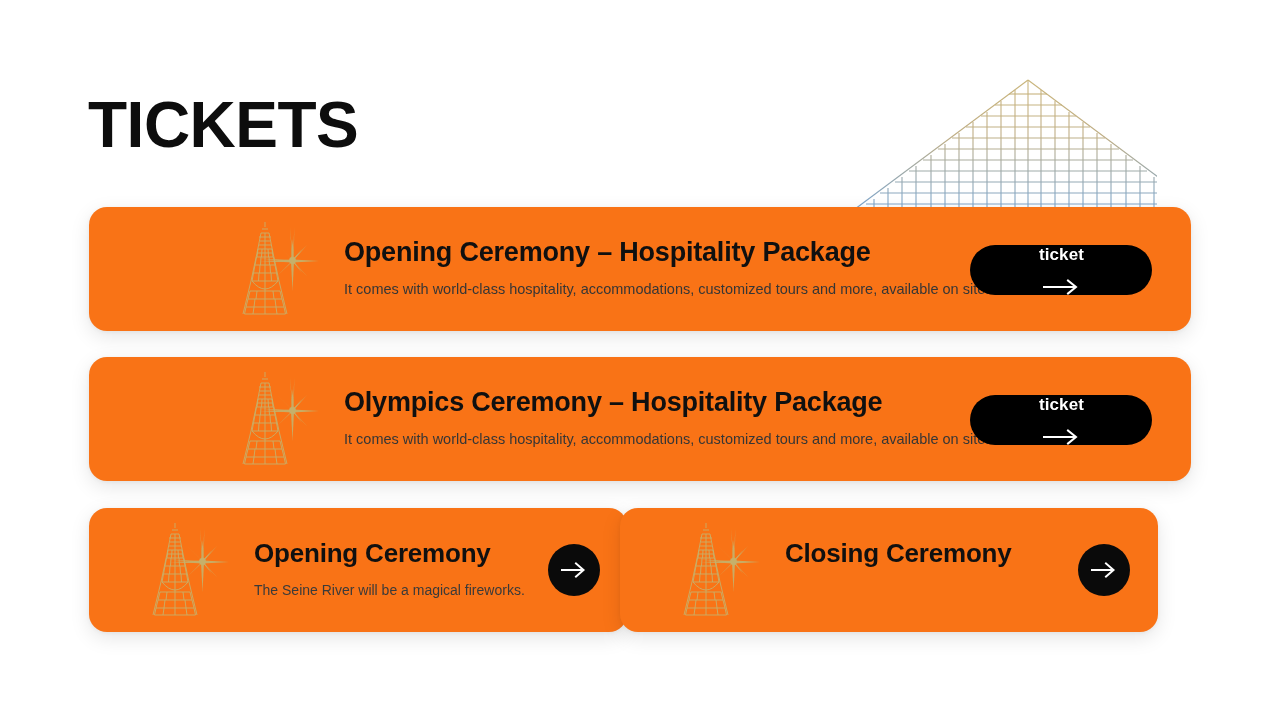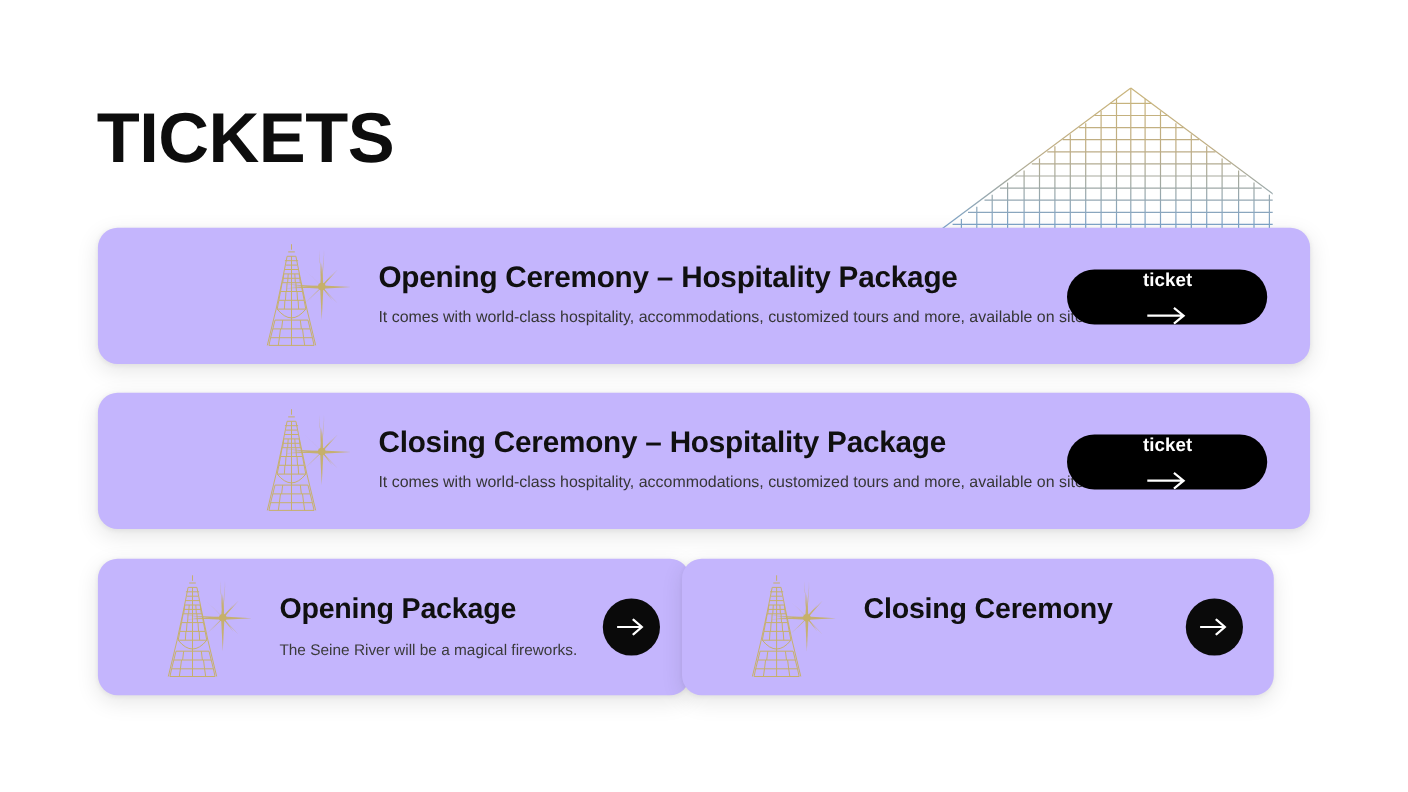--- a/index.html
+++ b/index.html
@@ -40,21 +40,21 @@
     left: 845px;
     top: 72px;
     width: 312px;
     height: 142px;
     pointer-events: none;
   }
 
   
   .card {
     position: absolute;
-    background: #c4b5fd;
+    background: #f97316;
     border-radius: 18px;
     box-shadow: 0 6px 20px rgba(0,0,0,0.10), 0 1px 4px rgba(0,0,0,0.05);
   }
 
   .card-wide { left: 89px; width: 1102px; height: 124px; }
   .card-1 { top: 207px; }
   .card-2 { top: 357px; }
 
   .card-half { top: 508px; width: 538px; height: 124px; }
   .card-3 { left: 89px; }
@@ -328,21 +328,21 @@
           <path d="M30 42 L58 40.5 L84 42 L58 43.5 Z"></path>
           <path d="M42 26 L57 41 L72 26 L58 42 Z"></path>
           <path d="M42 57 L57 42 L72 57 L58 42 Z"></path>
           <path d="M47 30 L57.2 41 L67 30 L58 42 Z"></path>
           <path d="M47 54 L57.2 42 L67 54 L58 41 Z"></path>
         </g>
         <circle cx="57.5" cy="41.5" r="3.4" fill="#c6b06a"></circle>
       </svg>
     </div>
     <div class="card-text">
-      <div class="card-title">Closing Ceremony – Hospitality Package</div>
+      <div class="card-title">Olympics Ceremony – Hospitality Package</div>
       <div class="card-sub">It comes with world-class hospitality, accommodations, customized tours and more, available on site.</div>
     </div>
     <button class="ticket-btn">
       <span class="ticket-label">ticket</span>
       <span class="arrow-wrap">
         <svg width="38" height="16" viewBox="0 0 38 16">
             <path d="M0 8 H32 M25 1.5 L33 8 L25 14.5" stroke="#ffffff" stroke-width="2" fill="none" stroke-linecap="square"></path>
           </svg>
       </span>
     </button>
@@ -392,21 +392,21 @@
           <path d="M30 42 L58 40.5 L84 42 L58 43.5 Z"></path>
           <path d="M42 26 L57 41 L72 26 L58 42 Z"></path>
           <path d="M42 57 L57 42 L72 57 L58 42 Z"></path>
           <path d="M47 30 L57.2 41 L67 30 L58 42 Z"></path>
           <path d="M47 54 L57.2 42 L67 54 L58 41 Z"></path>
         </g>
         <circle cx="57.5" cy="41.5" r="3.4" fill="#c6b06a"></circle>
       </svg>
     </div>
     <div class="card-text">
-      <div class="card-title">Opening Package</div>
+      <div class="card-title">Opening Ceremony</div>
       <div class="card-sub">The Seine River will be a magical fireworks.</div>
     </div>
     <button class="round-btn">
       <span>
         <svg width="28" height="16" viewBox="0 0 28 16">
             <path d="M2 8 H23 M16 1.5 L23.5 8 L16 14.5" stroke="#ffffff" stroke-width="2" fill="none" stroke-linecap="square"></path>
           </svg>
       </span>
     </button>
   </div>

